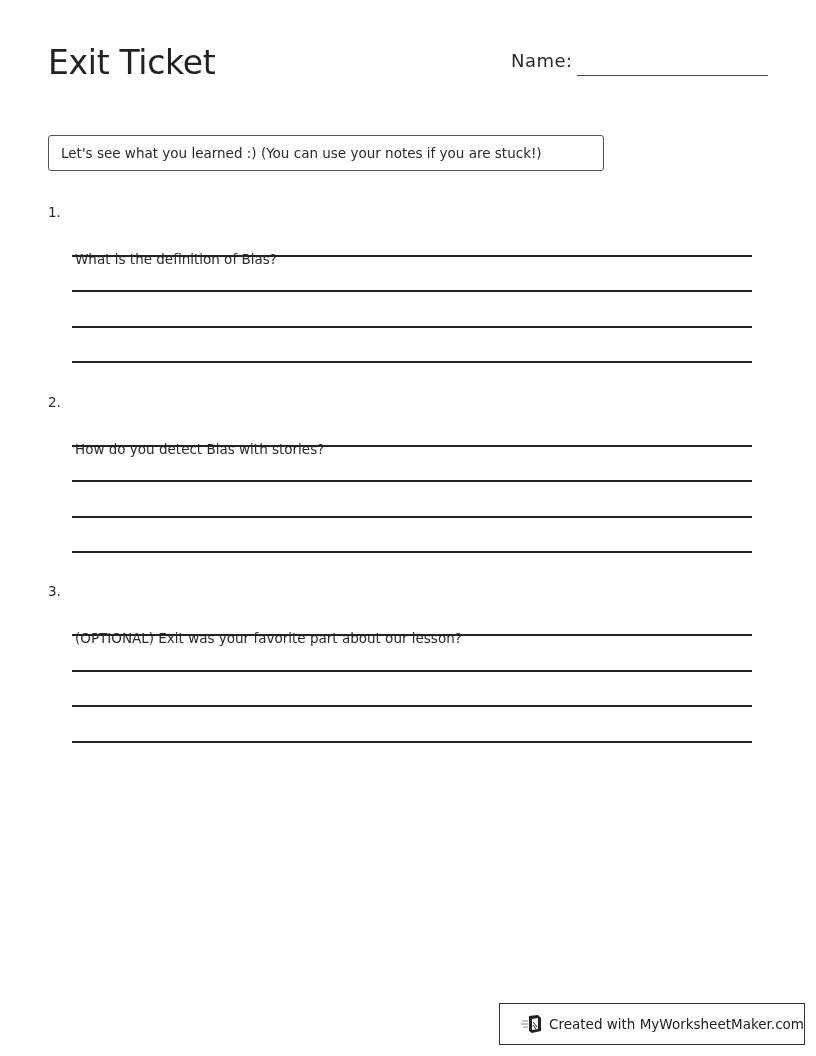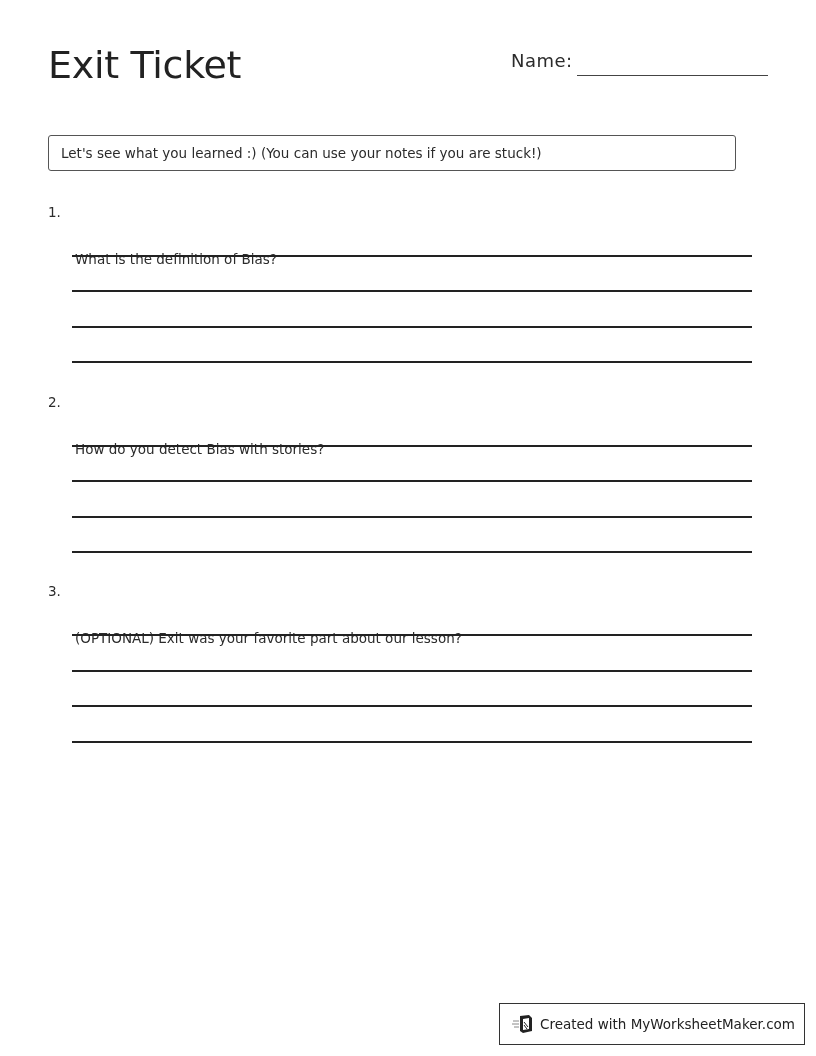--- a/index.html
+++ b/index.html
@@ -1,34 +1,34 @@
 <!DOCTYPE html>
 <html><head>
   <meta charset="utf-8">
   <style>
     html, body { margin: 0; padding: 0; background: #ffffff; }
     body { width: 816px; height: 1056px; position: relative; overflow: hidden;
            font-family: "DejaVu Sans", sans-serif; color: #2b2b2b; }
-    .title { position: absolute; left: 48px; top: 46px; font-size: 38px; font-weight: normal;
+    .title { position: absolute; left: 48px; top: 46px; font-size: 33px; font-weight: normal;
              color: #222; letter-spacing: -0.3px; margin: 0; line-height: 1; }
     .name-wrap { position: absolute; left: 511px; top: 52px; display: flex; align-items: center; }
     .name-label { font-size: 18px; color: #2b2b2b; letter-spacing: 0.5px; line-height: 1; }
     .name-line { position: absolute; left: 577px; top: 75px; width: 191px; height: 0;
                  border-bottom: 1.5px solid #444; }
-    .instructions { position: absolute; left: 48px; top: 135px; width: 688px; height: 36px;
+    .instructions { position: absolute; left: 48px; top: 135px; width: 556px; height: 36px;
                     border: 1.5px solid #555; border-radius: 3px; box-sizing: border-box;
                     padding: 0 12px; display: flex; align-items: center;
                     font-size: 13.5px; color: #2b2b2b; }
     .question { position: absolute; left: 48px; font-size: 13.5px; color: #2b2b2b; }
     .question .num { position: absolute; left: 0; }
     .question .text { position: absolute; left: 27px; white-space: nowrap; margin-top: 47px; }
     .answer-line { position: absolute; left: 72px; width: 680px; height: 2px; background: #222; }
     .footer { position: absolute; left: 499px; top: 1003px; width: 306px; height: 42px;
               box-sizing: border-box; border: 1.5px solid #333; display: flex; align-items: center;
-              padding-left: 12px; font-size: 13.5px; color: #222; }
+              font-size: 13.5px; color: #222; justify-content: flex-end; }
     .footer svg { margin-right: 6px; }
   </style>
 </head>
 <body>
 
 <h1 class="title">Exit Ticket</h1>
 
 <div class="name-wrap">
   <span class="name-label">Name:</span>
 </div>

